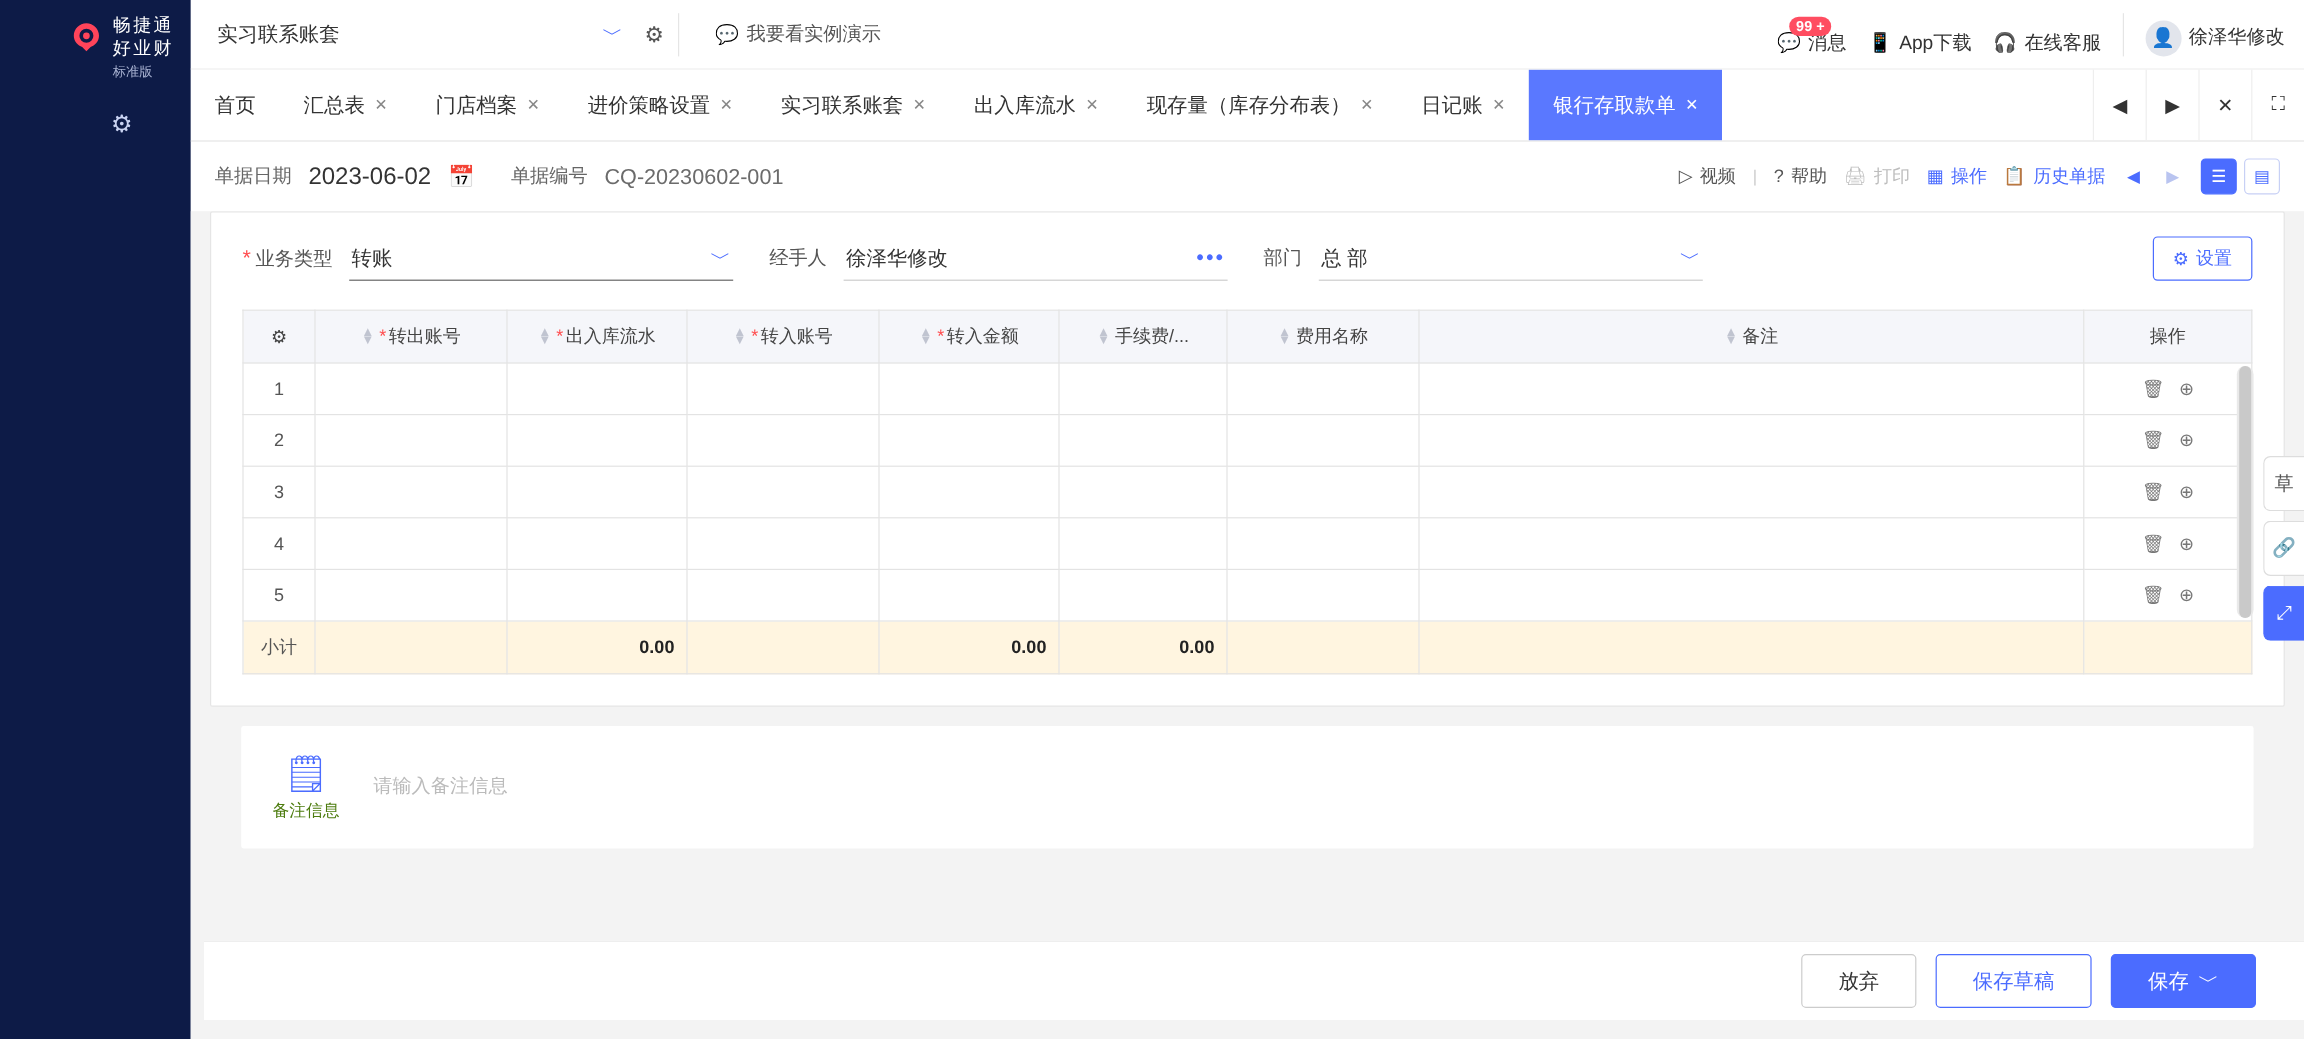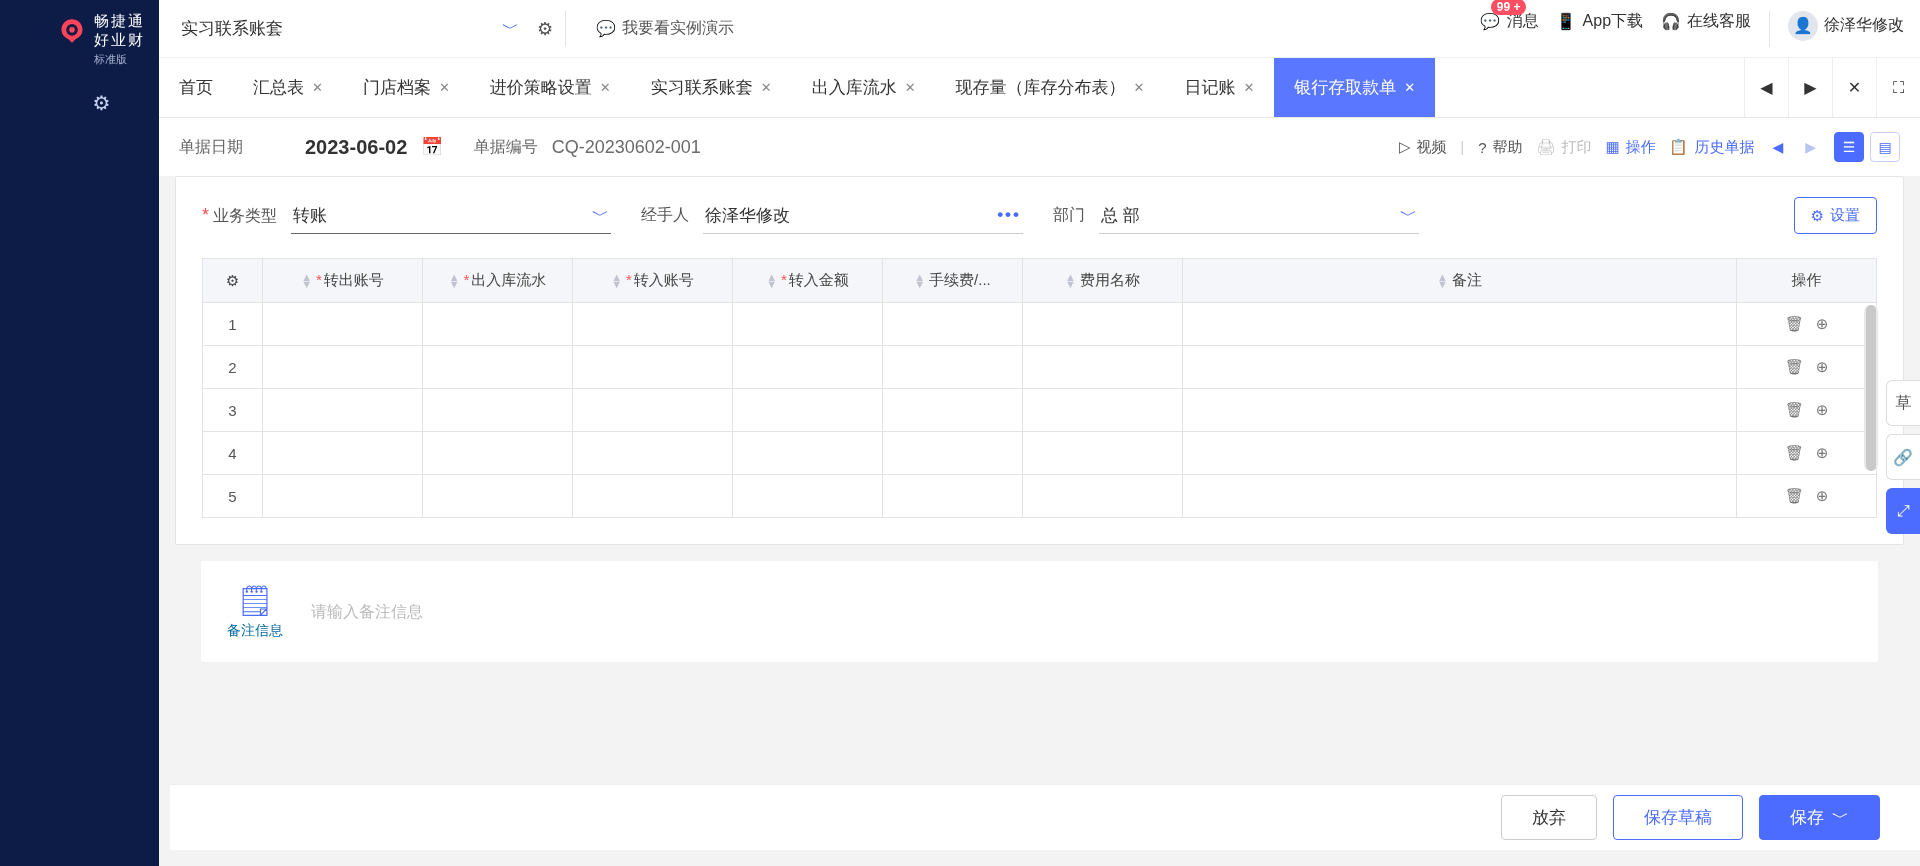--- a/index.html
+++ b/index.html
@@ -20,38 +20,38 @@
   .gear { font-size: 20px; color: #c9d3f2; }
   
   .main { flex: 1; display: flex; flex-direction: column; background: #fff; position: relative; }
   
   .topbar { height: 58px; display: flex; align-items: center; padding: 0 16px; gap: 12px; border-bottom: 1px solid #eee; }
   .acct-select { width: 350px; display: flex; align-items: center; justify-content: space-between; padding: 6px 6px; font-size: 17px; color: #333; cursor: pointer; }
   .acct-select .chev { color: #4b6cff; }
   .top-icon { color: #555; font-size: 18px; cursor: pointer; }
   .top-link { display: flex; align-items: center; gap: 6px; color: #555; font-size: 16px; cursor: pointer; margin-left: 18px; }
   .top-spacer { flex: 1; }
-  .top-actions { display: flex; align-items: flex-start; gap: 18px; }
+  .top-actions { display: flex; align-items: flex-end; gap: 18px; }
   .top-act { display: flex; align-items: center; gap: 6px; color: #333; font-size: 16px; position: relative; cursor: pointer; }
   .badge { position: absolute; top: -12px; left: 10px; background: #ff4d61; color: #fff; font-size: 12px; padding: 1px 6px; border-radius: 10px; font-weight: 600; }
   .avatar { width: 30px; height: 30px; background: #e2e5ec; border-radius: 50%; display: inline-flex; align-items: center; justify-content: center; color: #aaa; }
   .divider-v { width:1px; height:36px; background:#e5e5e5; }
   
   .tabs { display: flex; align-items: stretch; border-bottom: 1px solid #e5e5e5; }
   .tablist { display: flex; align-items: center; overflow: hidden; flex: 1; }
   .tab { padding: 18px 20px; font-size: 17px; display: flex; align-items: center; gap: 8px; cursor: pointer; white-space: nowrap; }
   .tab .x { font-size: 13px; color: #888; }
   .tab.active { background: #5a78ff; color: #fff; }
   .tab.active .x { color: #fff; }
   .tab-ctrl { display: flex; align-items: center; }
   .tab-btn { width: 44px; height: 100%; display: flex; align-items: center; justify-content: center; border-left: 1px solid #eee; font-size: 16px; cursor: pointer; }
   
   .docbar { display: flex; align-items: center; gap: 14px; padding: 14px 20px; }
   .docbar .lbl { color: #666; font-size: 16px; }
-  .docbar .val-date { font-size: 20px; font-weight: 700; margin-left: 48px; }
+  .docbar .val-date { font-size: 20px; font-weight: 400; }
   .docbar .cal { color: #4b6cff; font-size: 18px; }
   .docbar .num { font-size: 18px; color: #6b6b6b; }
   .docbar .spacer { flex: 1; }
   .tool { display: flex; align-items: center; gap: 6px; font-size: 15px; color: #555; cursor: pointer; }
   .tool.dim { color: #bdbdbd; }
   .toolsep { color: #ccc; }
   .pager-ic { color: #4b6cff; font-size: 14px; padding: 0 4px; cursor: pointer;}
   .viewtoggle { display: flex; gap: 6px; }
   .vt { width: 30px; height: 30px; border:1px solid #c7d0f5; border-radius:4px; display:flex;align-items:center;justify-content:center; color:#4b6cff; font-size:14px; cursor:pointer;}
   .vt.active { background: #4b6cff; color:#fff; border-color:#4b6cff;}
@@ -78,21 +78,21 @@
   .grid td.ops, .grid th.ops-h { text-align:center;}
   .grid th.ops-h { background:#f5f6fa;}
   .op-ic { color:#777; font-size:15px; margin: 0 6px; cursor:pointer;}
   .grid tr.subtotal td { background:#fff5e0; color:#555;}
   .grid tr.subtotal td.right { text-align:right; font-weight:600; color:#222;}
   .scroll-stub { position:absolute; right:-1px; top:47px; bottom:47px; width:14px; background: #e9e9e9; border-radius:7px;}
   .scroll-thumb { position:absolute; left:2px; right:2px; top:0; height:100%; background:#c9c9c9; border-radius:7px;}
   
   .remarks { display:flex; align-items:center; gap:28px; padding: 22px 26px; margin: 16px 26px 0; background:#fff;}
   .remarks .ic { color:#4b6cff; font-size:30px;}
-  .remarks .cap { font-size:14px; color:#0369a1; text-align:center;}
+  .remarks .cap { font-size:14px; color:#4d7c0f; text-align:center;}
   .remarks input { flex:1; border:none; outline:none; font-size:16px; color:#333;}
   .remarks input::placeholder{color:#bbb;}
   
   .footer-bar { position: absolute; bottom: 16px; left:170px; right:0; height:66px; background:#fff; display:flex; align-items:center; justify-content:flex-end; gap:16px; padding: 0 40px; border-top:1px solid #eee;}
   .btn { padding: 10px 30px; font-size:17px; border-radius:4px; cursor:pointer;}
   .btn-plain { background:#fff; border:1px solid #ccc; color:#333;}
   .btn-ghost { background:#fff; border:1px solid #4b6cff; color:#4b6cff;}
   .btn-primary { background:#4b6cff; border:1px solid #4b6cff; color:#fff; display:flex; align-items:center; gap:8px;}
   
   .rail { position:absolute; right:0; top: 380px; display:flex; flex-direction:column; gap:8px;}
@@ -364,20 +364,31 @@
                   <td class="rn">5</td>
                   <td></td>
                   <td></td>
                   <td></td>
                   <td></td>
                   <td></td>
                   <td></td>
                   <td></td>
                   <td class="ops"><span class="op-ic">🗑</span><span class="op-ic">⊕</span></td>
                 </tr>
+                <tr class="subtotal">
+                  <td class="rn">小计</td>
+                  <td></td>
+                  <td class="right">0.00</td>
+                  <td></td>
+                  <td class="right">0.00</td>
+                  <td class="right">0.00</td>
+                  <td></td>
+                  <td></td>
+                  <td></td>
+                </tr>
               </tbody>
           </table>
           <div class="scroll-stub">
               <div class="scroll-thumb"></div>
             </div>
         </div>
       </div>
 
       <div class="remarks panel" style="border:none">
         <div style="display:flex;flex-direction:column;align-items:center;gap:4px">

